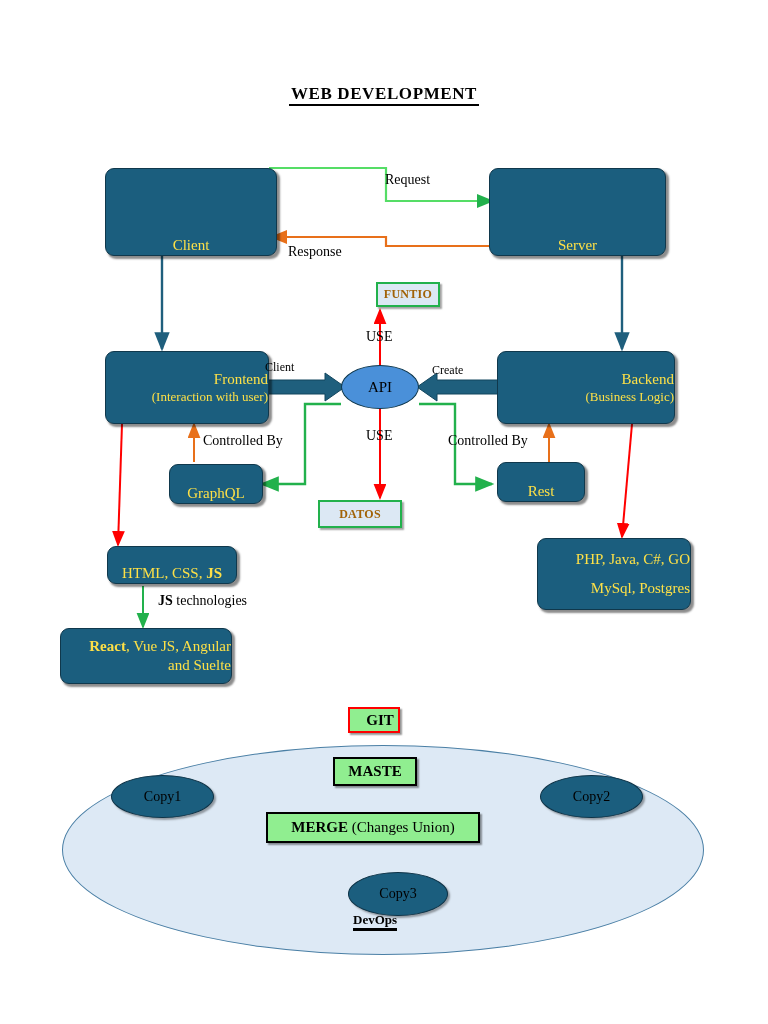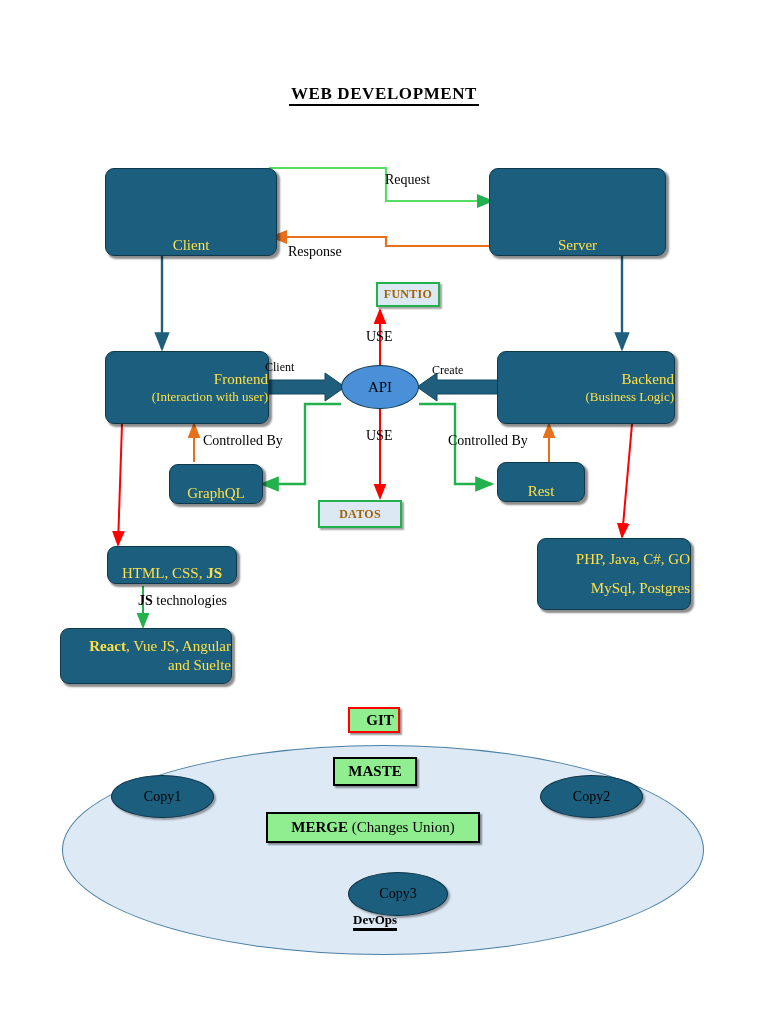--- a/index.html
+++ b/index.html
@@ -201,21 +201,21 @@
   <div class="node lightbox" style="left:318px;top:500px;width:84px;height:28px;">
     <span>DATOS</span>
   </div>
 
   <div class="node tealbox" style="left:107px;top:546px;width:130px;height:38px;">
     <span>
       <span>HTML, CSS, </span><span class="b">JS</span>
     </span>
   </div>
 
-  <div class="label" style="left:138px;top:593px;">
+  <div class="label" style="left:158px;top:593px;">
     <span class="b">JS</span><span> technologies</span>
   </div>
 
   <div class="node tealbox" style="left:60px;top:628px;width:172px;height:56px;flex-direction:column;">
     <span>
       <span class="b">React</span><span>, Vue JS, Angular</span>
     </span>
     <span>and Suelte</span>
   </div>
 

